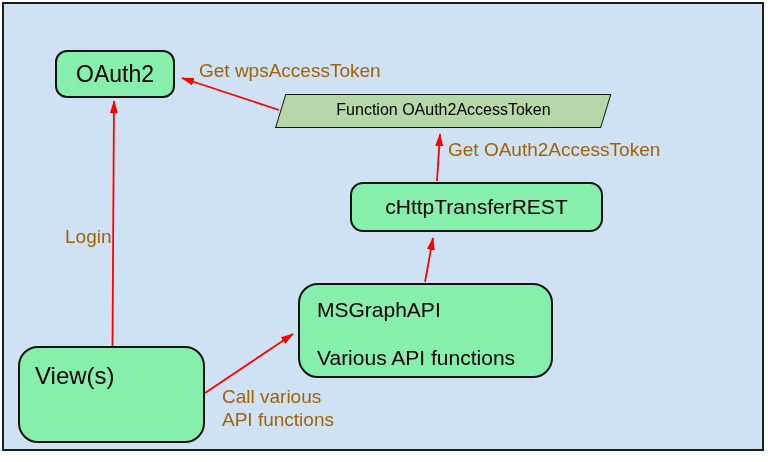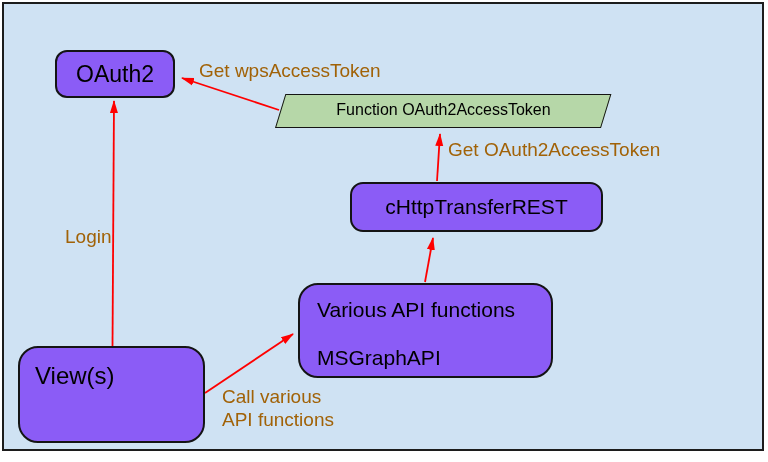--- a/index.html
+++ b/index.html
@@ -36,21 +36,21 @@
   svg.arrow-layer {
     position: absolute;
     left: 0;
     top: 0;
     width: 768px;
     height: 462px;
     pointer-events: none;
   }
   .node {
     position: absolute;
-    background: #8b5cf6;
+    background: #86efac;
     border: 2px solid #141414;
     box-sizing: border-box;
     font-size: 21px;
     color: #000000;
     line-height: 1.15;
   }
   .node.centered {
     display: flex;
     align-items: center;
     justify-content: center;
@@ -141,22 +141,22 @@
 
   <div class="parallelogram">
     <span class="para-text">Function OAuth2AccessToken</span>
   </div>
 
   <div class="node node-chttp centered">
     <span>cHttpTransferREST</span>
   </div>
 
   <div class="node node-msgraph">
+    <span>MSGraphAPI</span>
     <span>Various API functions</span>
-    <span>MSGraphAPI</span>
   </div>
 
   <div class="node node-views">
     <span>View(s)</span>
   </div>
 
   <div class="edge-label lbl-get-wps">Get wpsAccessToken</div>
 
   <div class="edge-label lbl-get-oauth">Get OAuth2AccessToken</div>
 

